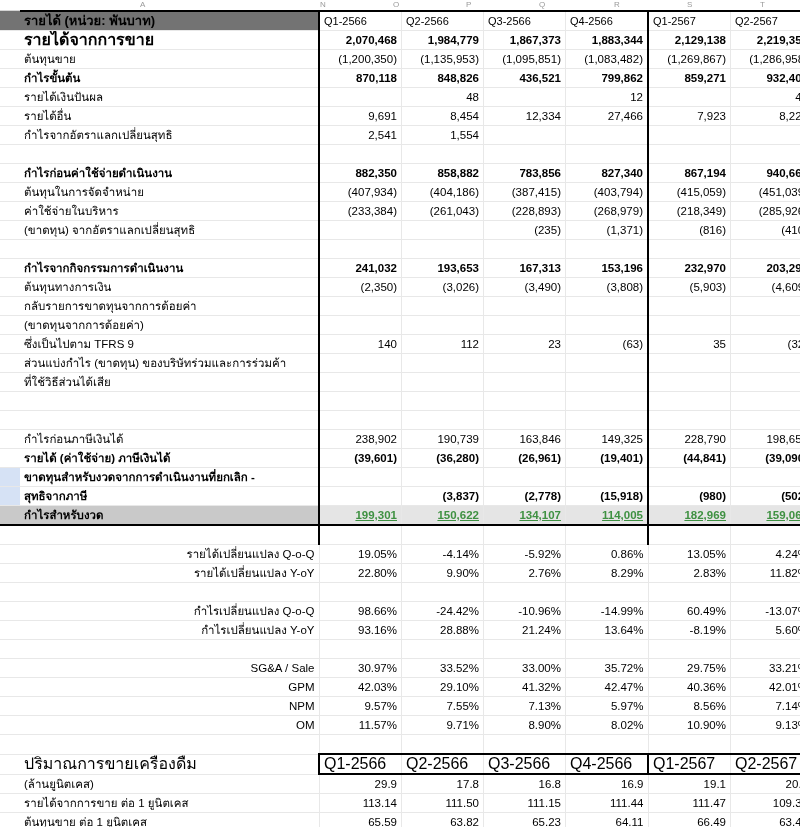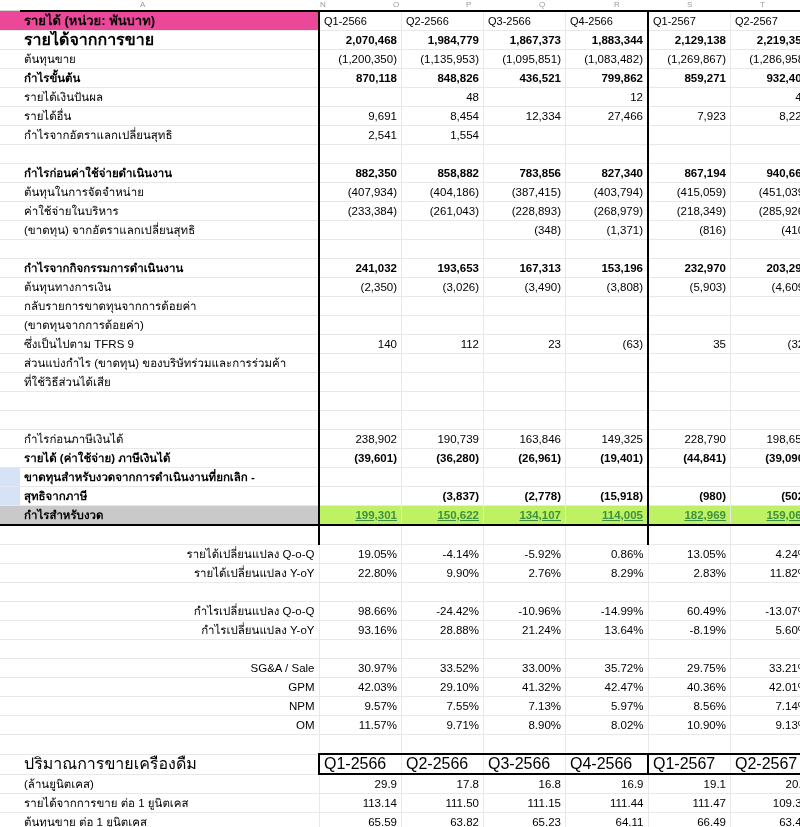--- a/index.html
+++ b/index.html
@@ -35,31 +35,31 @@
   .gutter{width:12px;padding:0;border-bottom:1px solid #e8e8e8;background:#fff;}
 
   
   .num{border-left:1px solid #e8e8e8;}
 
   
   .bl-thick{border-left:2px solid #000 !important;}
   .bt-thick{border-top:2px solid #000 !important;}
   .bb-thick{border-bottom:2px solid #000 !important;}
 
-  .hdr-band td{background:#ec4899;font-weight:bold;font-size:13px;}
+  .hdr-band td{background:#737373;font-weight:bold;font-size:13px;}
   .hdr-band td.num{background:#fff;font-weight:normal;font-size:11px;text-align:left;}
 
   .b{font-weight:bold;}
   .big{font-size:16px;}
   .ind{padding-left:16px;}
   .ctr-lbl{text-align:right;padding-right:8px;}
 
   .total td{background:#c9c9c9;font-weight:bold;}
   .total td.num{
-    background:#bef264;color:#3f9142;font-weight:bold;
+    background:#e5e5e5;color:#3f9142;font-weight:bold;
     text-decoration:underline;
   }
 
   .sel-gutter{background:#d6e2f5 !important;}
 
   .hdr2 td{font-size:16px;}
   .hdr2 td.num{border-bottom:2px solid #000;}
   .hdr2 td.lbl{border-bottom:1px solid #e8e8e8;}
 </style>
 </head>
@@ -188,21 +188,21 @@
           <td class="num">(228,893)</td>
           <td class="num">(268,979)</td>
           <td class="num bl-thick">(218,349)</td>
           <td class="num">(285,926)</td>
         </tr>
         <tr>
           <td class="gutter"></td>
           <td class="lbl">(ขาดทุน) จากอัตราแลกเปลี่ยนสุทธิ</td>
           <td class="num bl-thick"></td>
           <td class="num"></td>
-          <td class="num">(348)</td>
+          <td class="num">(235)</td>
           <td class="num">(1,371)</td>
           <td class="num bl-thick">(816)</td>
           <td class="num">(410)</td>
         </tr>
         <tr>
           <td class="gutter"></td>
           <td class="lbl"></td>
           <td class="num bl-thick"></td>
           <td class="num"></td>
           <td class="num"></td>

